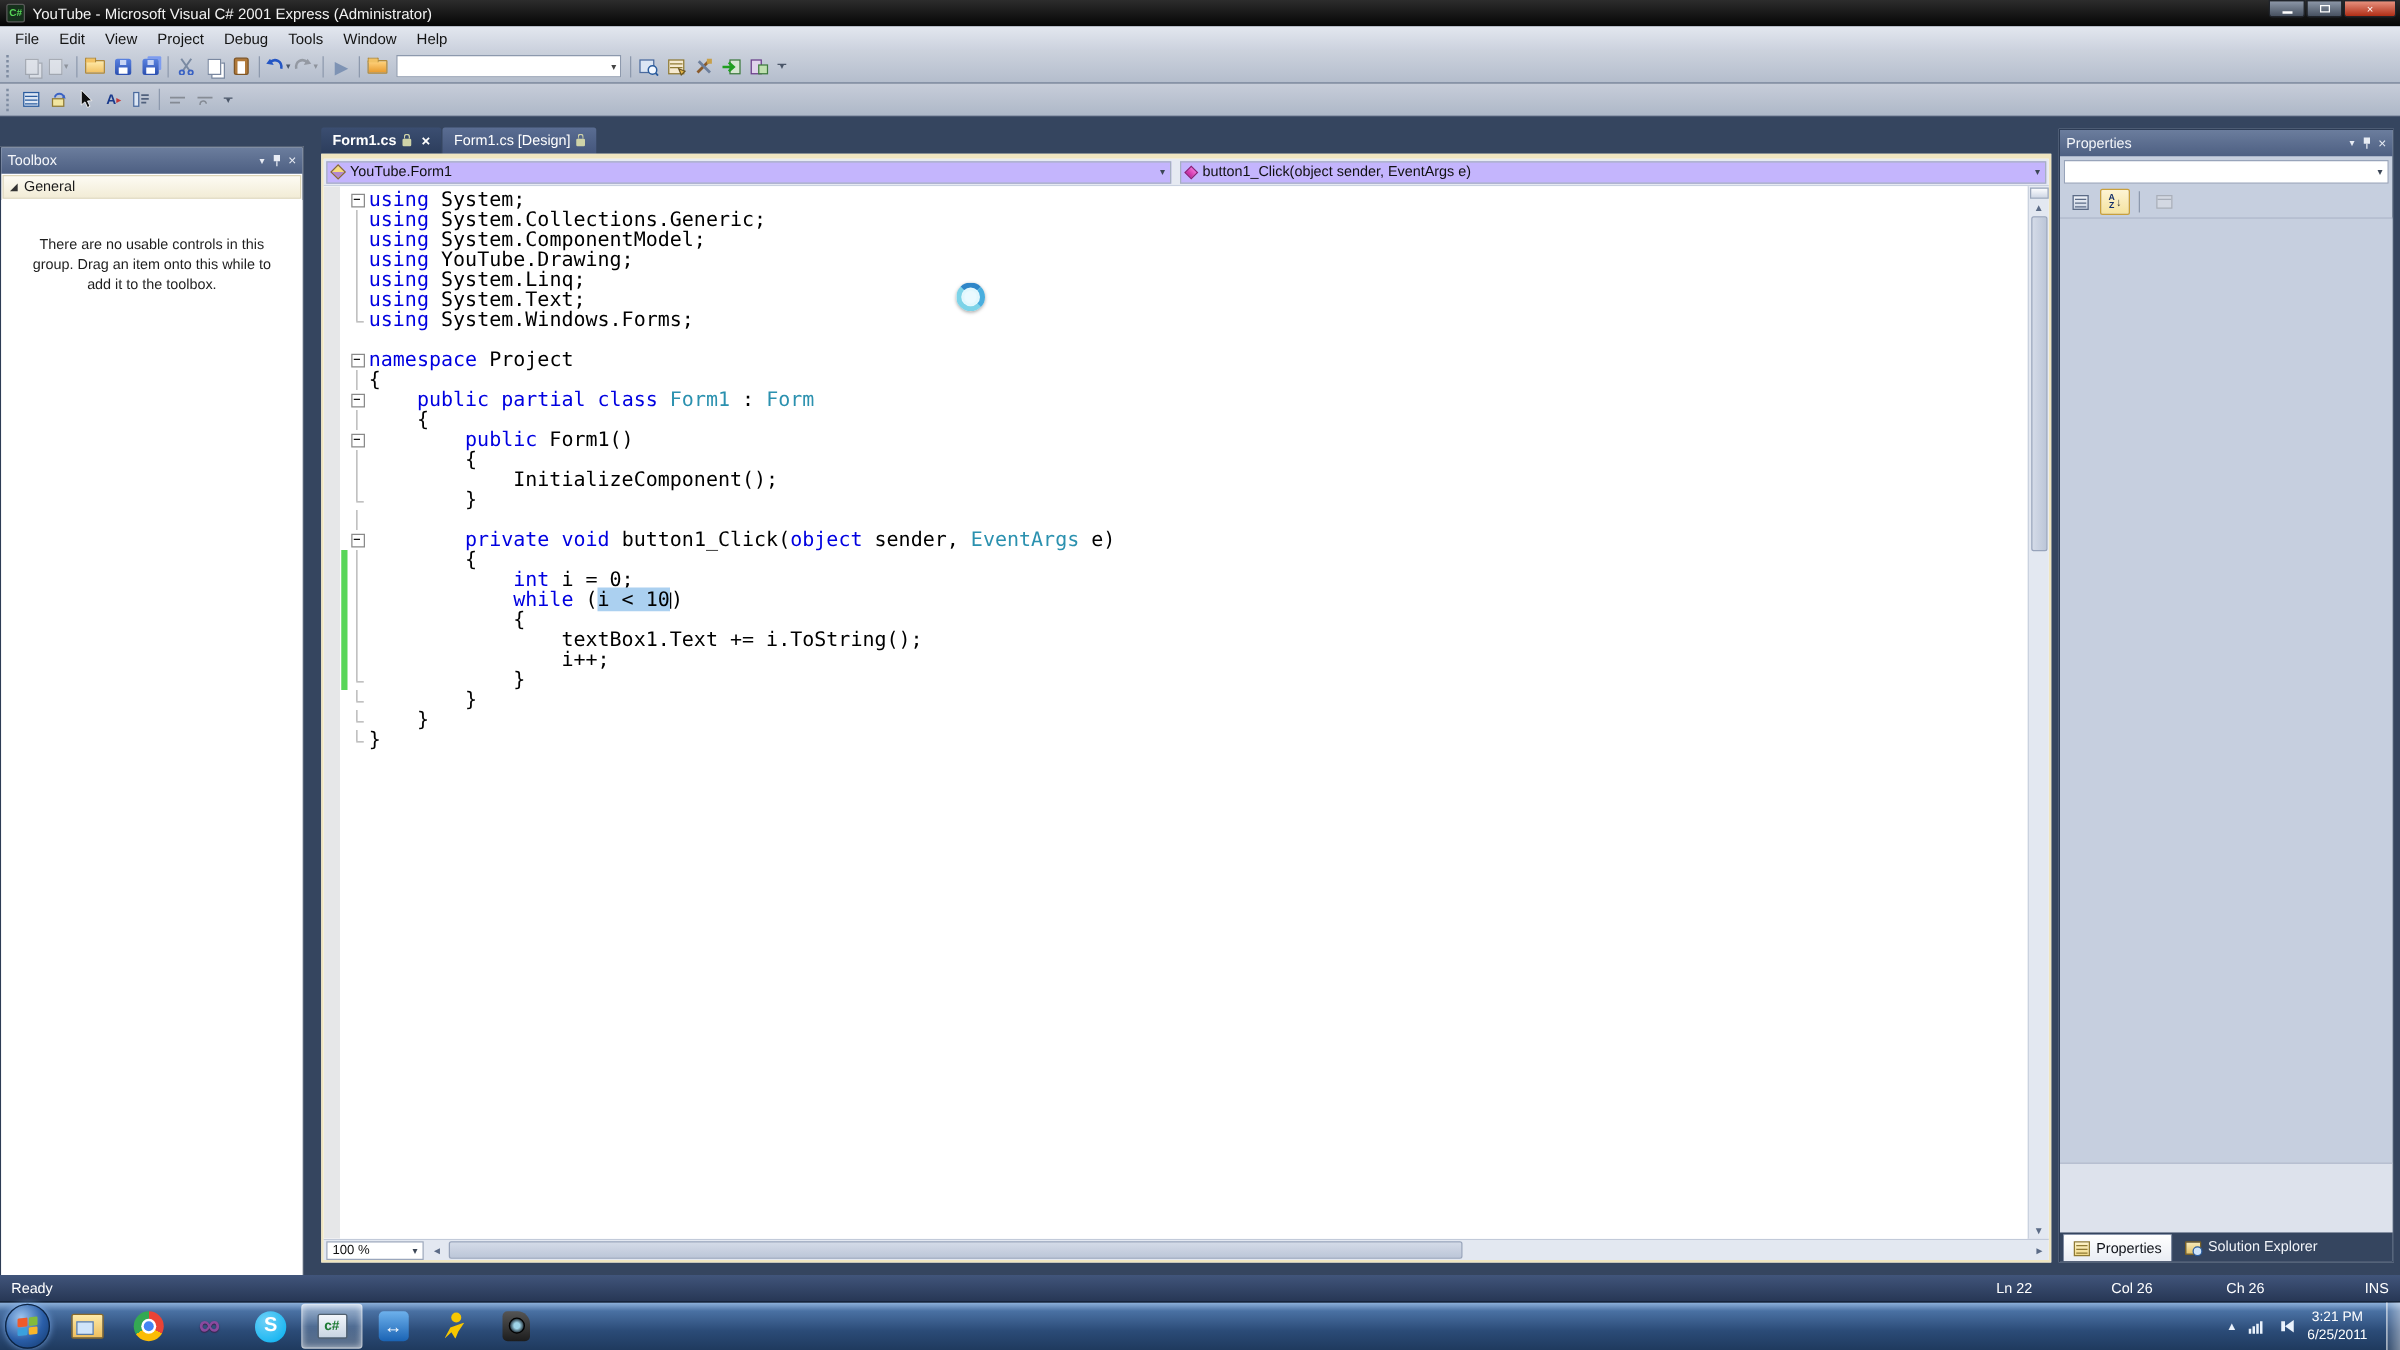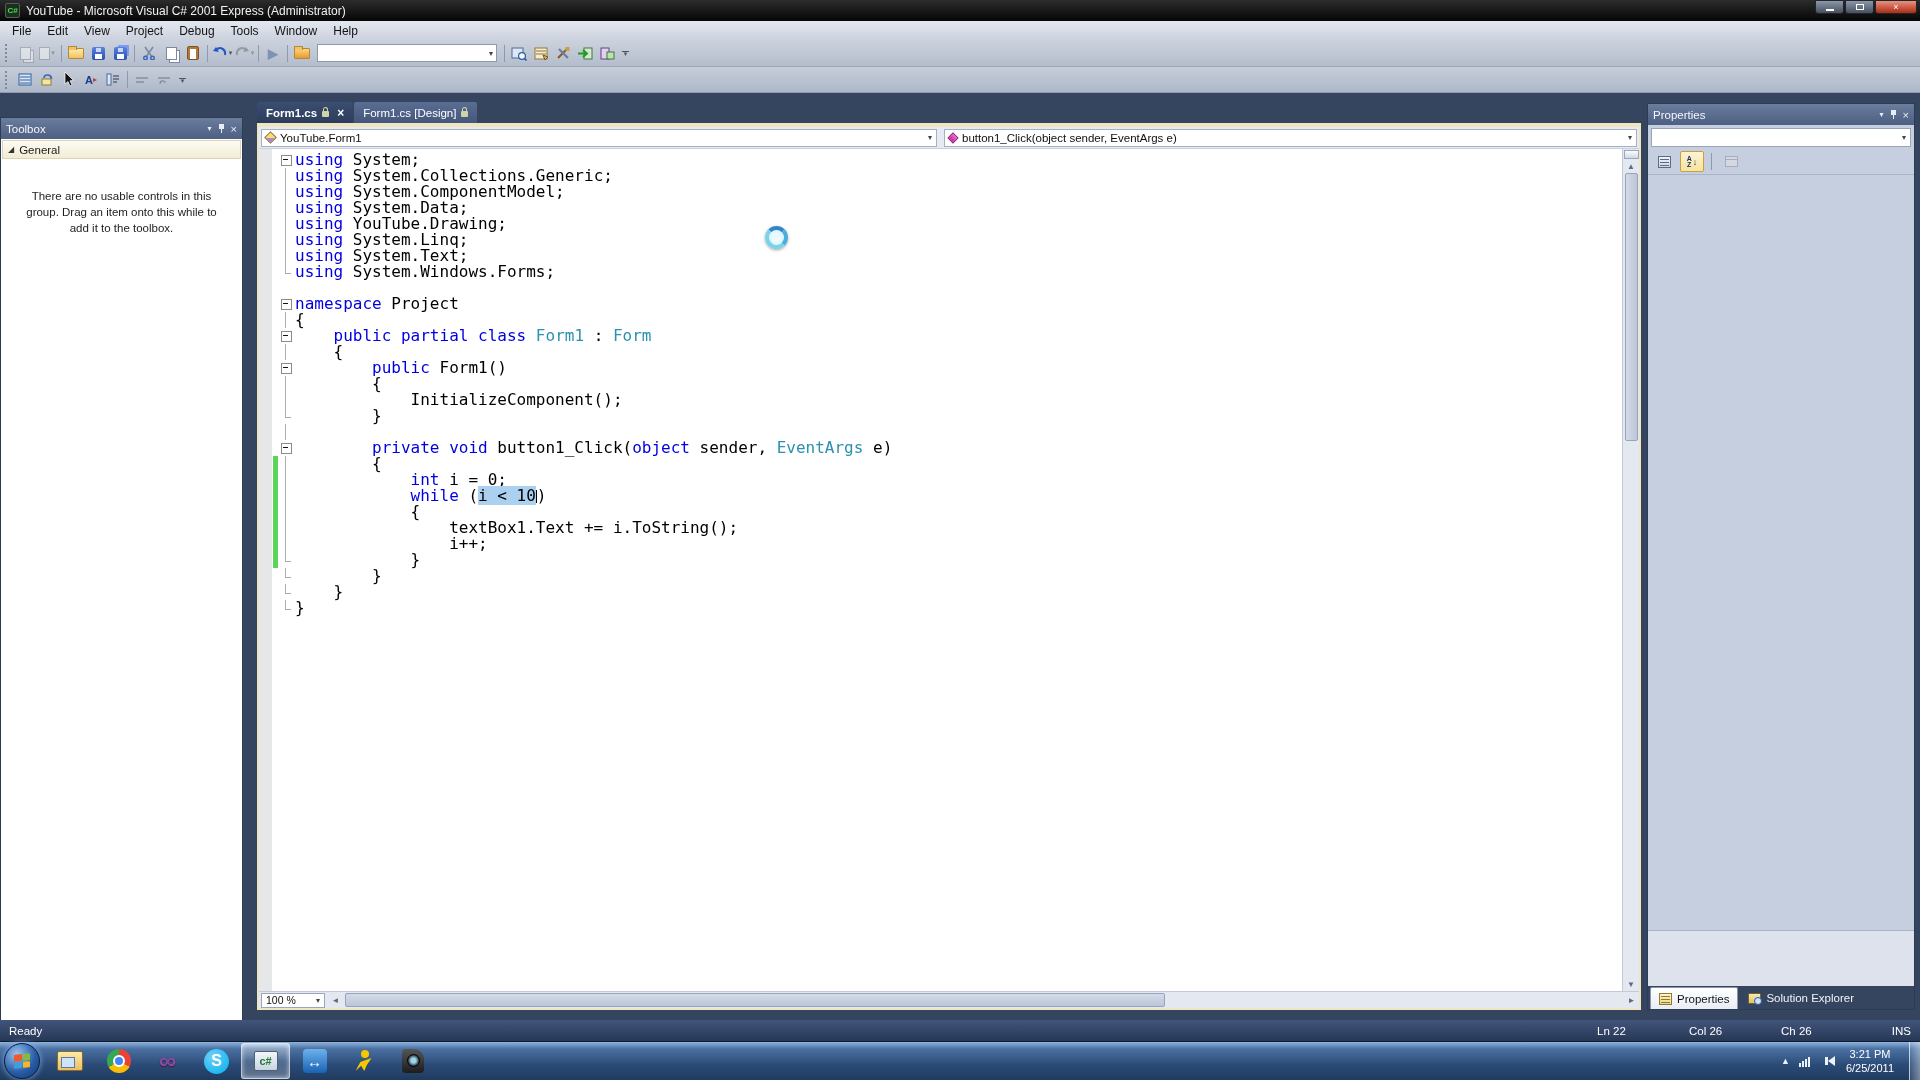--- a/index.html
+++ b/index.html
@@ -62,21 +62,21 @@
   
   .editor{position:absolute;left:257px;top:102px;width:1384px;height:908px;display:flex;flex-direction:column}
   .doc-tabs{height:21px;display:flex;gap:1px;flex:none}
   .doc-tab{display:flex;align-items:center;gap:5px;padding:0 9px;font-size:11.5px;color:#fff;background:linear-gradient(#5a6d92,#44567c);border-radius:2px 2px 0 0}
   .doc-tab.active{background:linear-gradient(#3b4e71,#2c3d5c);font-weight:bold}
   .lock-icon{width:7px;height:6px;background:#cfd3a8;border-radius:1px;position:relative;display:inline-block;margin-top:2px}
   .lock-icon::before{content:"";position:absolute;left:1px;top:-4px;width:3px;height:3px;border:1px solid #cfd3a8;border-bottom:none;border-radius:3px 3px 0 0}
   .tab-close{font-size:12px;margin-left:3px}
   .editor-frame{flex:1;display:flex;flex-direction:column;border:2px solid #efe5c0;border-top-width:4px;background:#fff;min-height:0}
   .navbar{height:22px;background:#e6eaf2;border-bottom:1px solid #c9d1e0;display:flex;align-items:center;gap:7px;padding:1px 2px;flex:none}
-  .nav-combo{height:18px;background:#ffffff;border:1px solid #a6b0c2;display:flex;align-items:center;gap:5px;padding:0 4px;font-size:11.5px;color:#101010}
+  .nav-combo{height:18px;background:#c4b5fd;border:1px solid #a6b0c2;display:flex;align-items:center;gap:5px;padding:0 4px;font-size:11.5px;color:#101010}
   .nav-combo.left{width:676px}
   .nav-combo.right{flex:1}
   .combo-arrow{margin-left:auto;font-size:8px;color:#3c4656}
   .class-icon{width:9px;height:9px;transform:rotate(45deg);background:linear-gradient(135deg,#f7dd7a 0 55%,#b287cf 55% 100%);border:1px solid #8a6a32}
   .method-icon{width:8px;height:8px;transform:rotate(45deg);background:linear-gradient(#f26ad4,#c3289e);border:1px solid #8f1c74}
 
   .code-wrap{flex:1;display:flex;min-height:0}
   .code-area{flex:1;position:relative;background:#fff;overflow:hidden;padding-top:3px}
   .code-area::before{content:"";position:absolute;left:0;top:0;bottom:0;width:13px;background:#e6e7e8}
   .code-line{display:flex;height:16px;align-items:stretch;position:relative}
@@ -96,21 +96,21 @@
   .caret{display:inline-block;width:1px;height:13px;background:#000;vertical-align:-2px}
   .spinner{position:absolute;left:506px;top:77px;width:23px;height:23px;border-radius:50%;border:4px solid #7cd3e8;border-top-color:#2f86c8;border-right-color:#49aede;box-shadow:0 1px 3px rgba(0,0,0,.35),inset 0 0 2px #fff;background:radial-gradient(circle,#eafaff 0 40%,#bfeef8 100%)}
 
   .vscroll{width:17px;flex:none;background:#e3e8f1;border-left:1px solid #c2cad9;display:flex;flex-direction:column;align-items:center}
   .vs-split{width:15px;height:9px;background:linear-gradient(#fbfcfe,#cfd7e5);border:1px solid #9aa6bb;margin-top:1px}
   .vs-btn{width:15px;height:14px;display:flex;align-items:center;justify-content:center;font-size:8px;color:#5b6b86}
   .vs-thumb{width:13px;height:268px;background:linear-gradient(90deg,#d4dbe8,#bcc6d8);border:1px solid #97a3ba;border-radius:2px}
   .mt-auto{margin-top:auto}
 
   .hscroll{height:17px;background:#e3e8f1;display:flex;align-items:center;flex:none;border-top:1px solid #c2cad9}
-  .zoom-combo{width:64px;height:15px;background:#fff;border:1px solid #9aa6bb;margin:0 3px 0 2px;display:flex;align-items:center;font-size:10.5px;color:#111;padding:0 4px;gap:4px}
+  .zoom-combo{width:78px;height:15px;background:#fff;border:1px solid #9aa6bb;margin:0 3px 0 2px;display:flex;align-items:center;font-size:10.5px;color:#111;padding:0 4px;gap:4px}
   .hs-btn{width:15px;height:15px;display:flex;align-items:center;justify-content:center;font-size:8px;color:#5b6b86}
   .hs-track{flex:1;align-self:stretch;margin:1px 0;position:relative}
   .hs-thumb{position:absolute;left:2px;top:0;bottom:0;width:64%;background:linear-gradient(#d4dbe8,#bcc6d8);border:1px solid #97a3ba;border-radius:2px}
 
   
   .rightpanel{position:absolute;left:1647px;top:103px;width:268px;height:907px;display:flex;flex-direction:column;background:#c6cfdf;border:1px solid #2d3c55}
   .rp-combo-row{padding:3px 3px 2px;flex:none}
   .rp-combo{height:19px;background:#fff;border:1px solid #98a4ba;display:flex;align-items:center;justify-content:flex-end;padding:0 4px;font-size:8px;color:#3c4656}
   .rp-toolbar{height:26px;display:flex;align-items:center;gap:4px;padding:0 4px;border-bottom:1px solid #aab4c8;flex:none}
   .rp-tool{width:24px;height:21px;display:flex;align-items:center;justify-content:center;border-radius:2px}
@@ -415,26 +415,20 @@
             <div class="code-line">
               <span class="ln-ind"></span>
               <span class="ln-chg"></span>
               <span class="ln-fold fold-ln"></span>
               <span class="ln-text"><span class="tk-k">using</span><span class="tk-p"> System.ComponentModel;</span></span>
             </div>
             <div class="code-line">
               <span class="ln-ind"></span>
               <span class="ln-chg"></span>
               <span class="ln-fold fold-ln"></span>
-              <span class="ln-text"><span class="tk-k">using</span><span class="tk-p"> System.Data;</span></span>
-            </div>
-            <div class="code-line">
-              <span class="ln-ind"></span>
-              <span class="ln-chg"></span>
-              <span class="ln-fold fold-ln"></span>
               <span class="ln-text"><span class="tk-k">using</span><span class="tk-p"> YouTube.Drawing;</span></span>
             </div>
             <div class="code-line">
               <span class="ln-ind"></span>
               <span class="ln-chg"></span>
               <span class="ln-fold fold-ln"></span>
               <span class="ln-text"><span class="tk-k">using</span><span class="tk-p"> System.Linq;</span></span>
             </div>
             <div class="code-line">
               <span class="ln-ind"></span>

